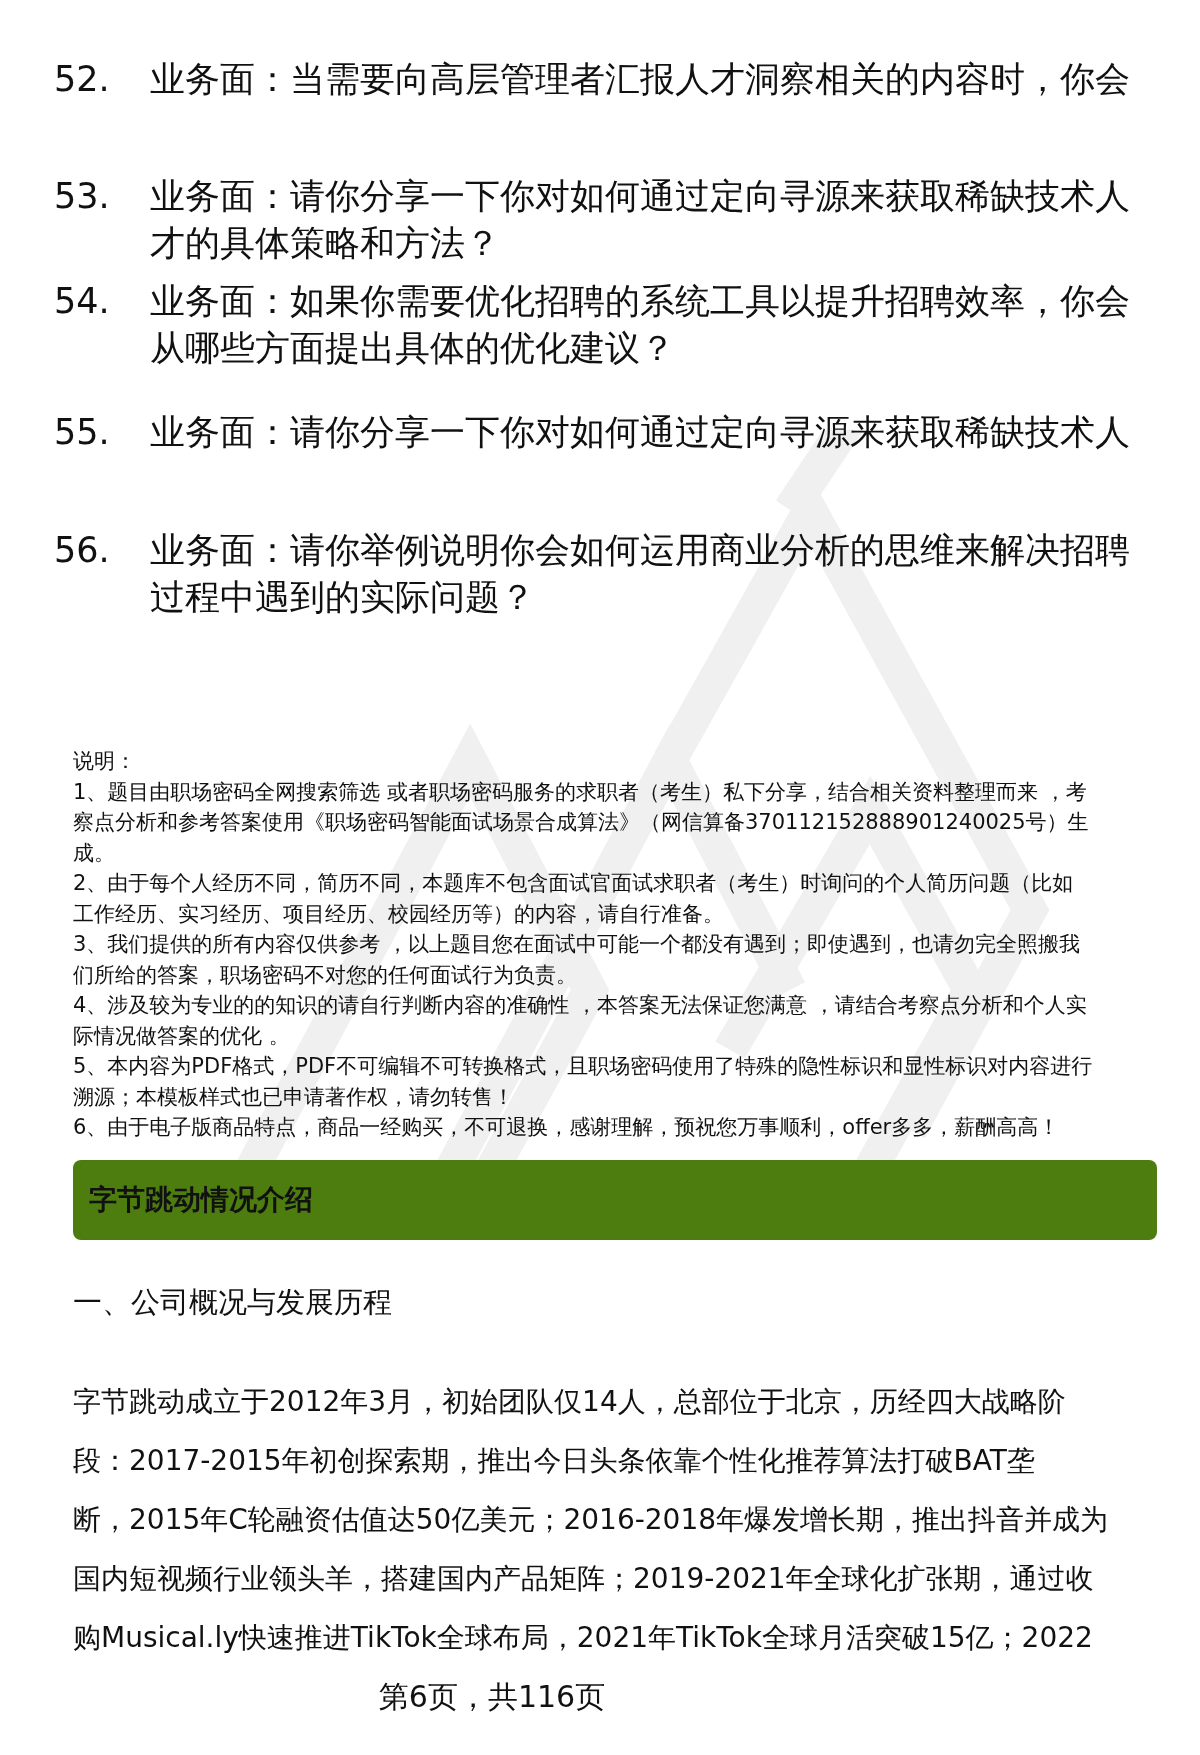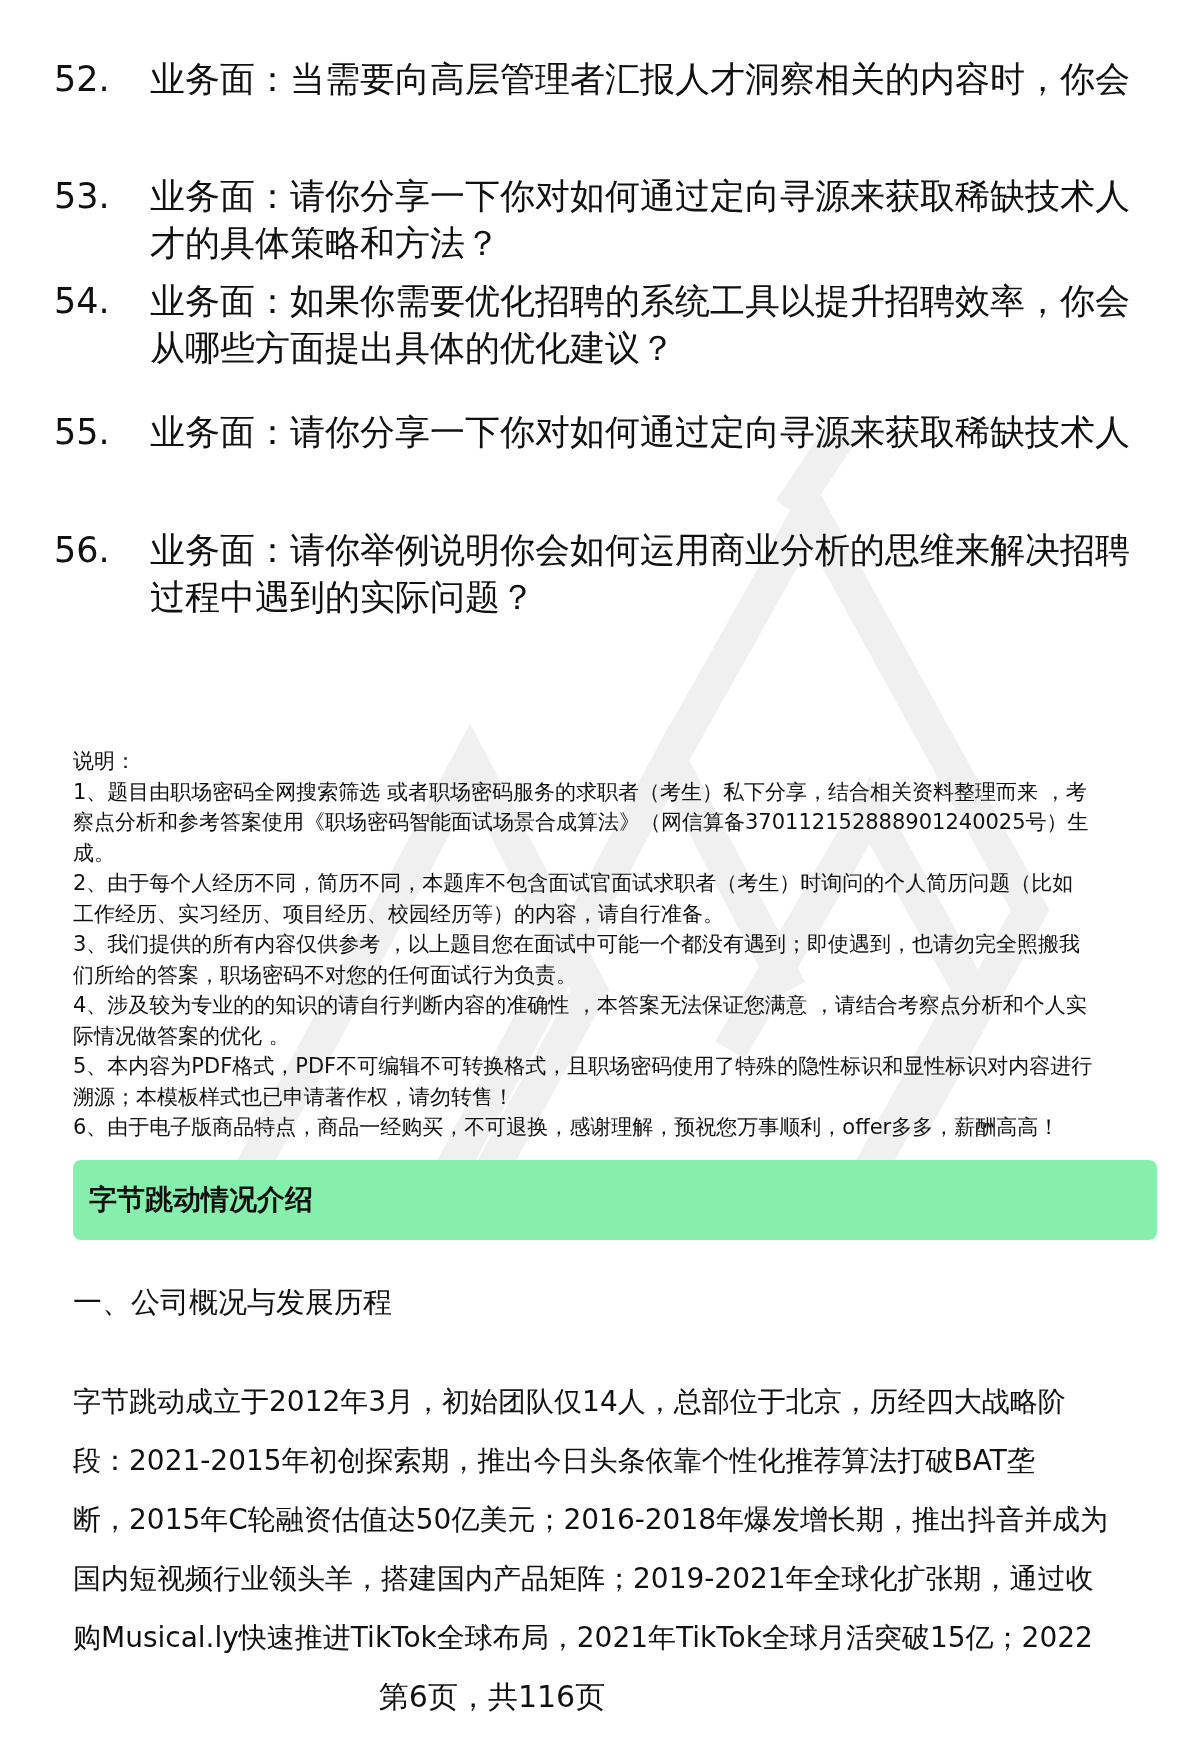--- a/index.html
+++ b/index.html
@@ -56,21 +56,21 @@
   }
   .notes p {
     margin: 0;
   }
   .banner {
     position: absolute;
     left: 73px;
     top: 1160px;
     width: 1084px;
     height: 80px;
-    background: #86efac;
+    background: #4d7c0f;
     border-radius: 8px;
   }
   .banner-title {
     position: absolute;
     left: 16px;
     top: 22px;
     font-size: 28px;
     font-weight: bold;
     color: #111111;
     line-height: 36px;
@@ -167,21 +167,21 @@
   </div>
 
   <div class="banner">
     <span class="banner-title">字节跳动情况介绍</span>
   </div>
 
   <div class="section-heading">一、公司概况与发展历程</div>
 
   <div class="body-text">
     <p>字节跳动成立于2012年3月，初始团队仅14人，总部位于北京，历经四大战略阶</p>
-    <p>段：2021-2015年初创探索期，推出今日头条依靠个性化推荐算法打破BAT垄</p>
+    <p>段：2017-2015年初创探索期，推出今日头条依靠个性化推荐算法打破BAT垄</p>
     <p>断，2015年C轮融资估值达50亿美元；2016-2018年爆发增长期，推出抖音并成为</p>
     <p>国内短视频行业领头羊，搭建国内产品矩阵；2019-2021年全球化扩张期，通过收</p>
     <p>购Musical.ly快速推进TikTok全球布局，2021年TikTok全球月活突破15亿；2022</p>
   </div>
 
   <div class="footer">第6页，共116页</div>
 
 </div>
 
 </body></html>

